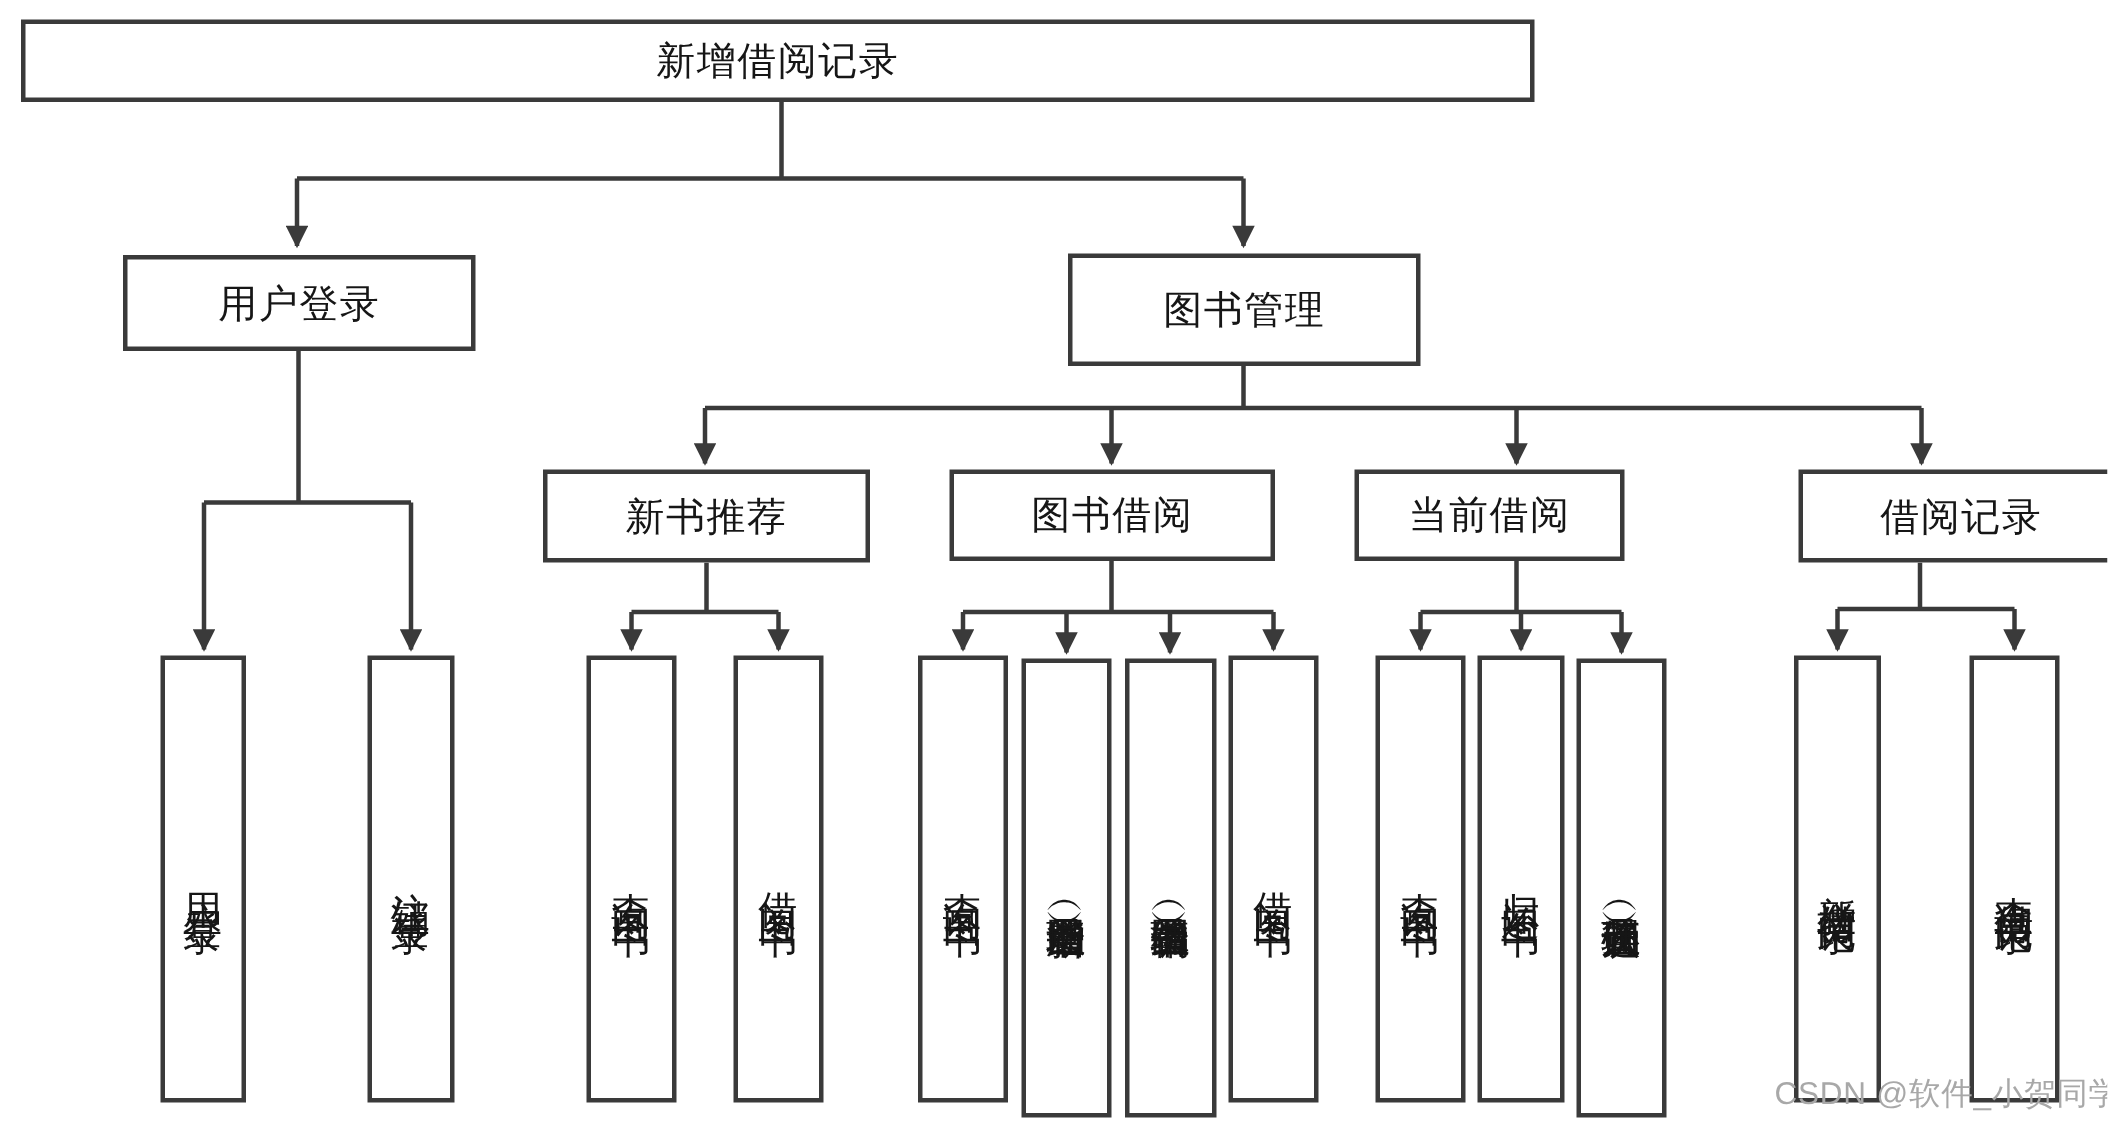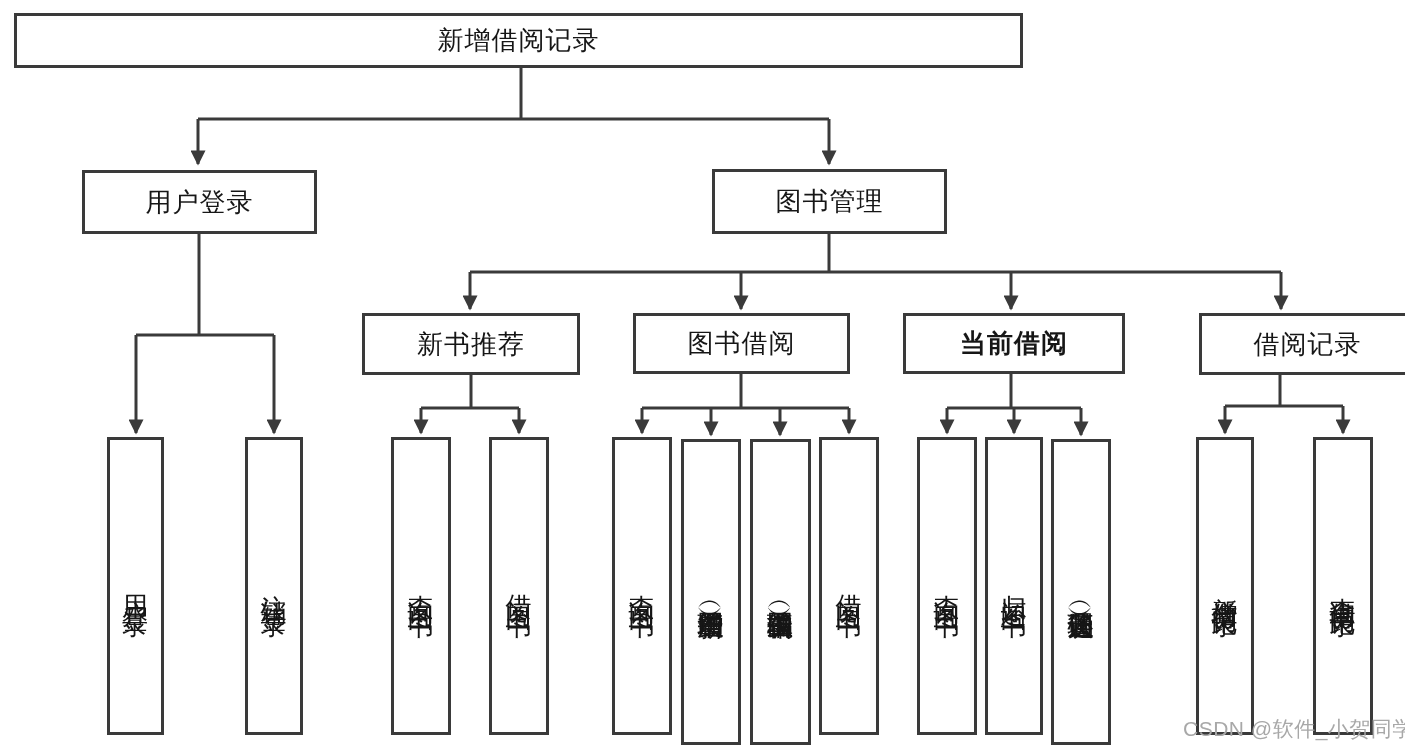--- a/index.html
+++ b/index.html
@@ -40,24 +40,24 @@
     line-height: 1.0;
     white-space: nowrap;
   }
   .ls-wide  .vlabel { letter-spacing: 6px; }
   .ls-mid   .vlabel { letter-spacing: 3px; }
   .ls-tight .vlabel { letter-spacing: 0px; }
 
   
   #n-root           { left: 14px;   top: 13px;  width: 1009px; height: 55px; }
   #n-user-login     { left: 82px;   top: 170px; width: 235px;  height: 64px; }
-  #n-book-mgmt      { left: 712px;  top: 169px; width: 235px;  height: 65px; }
+  #n-book-mgmt      { left: 712px;  top: 169px; width: 235px;  height: 75px; }
   #n-new-books      { left: 362px;  top: 313px; width: 218px;  height: 62px; }
   #n-book-borrow    { left: 633px;  top: 313px; width: 217px;  height: 61px; }
-  #n-current-borrow { left: 903px;  top: 313px; width: 222px;  height: 61px; font-weight: bold; }
+  #n-current-borrow { left: 903px;  top: 313px; width: 180px;  height: 61px; }
   #n-borrow-records { left: 1172px; top: 313px; width: 217px;  height: 62px; margin-left: 27px; }
 
   #l-user-login  { left: 107px;  top: 437px; width: 57px; height: 298px; }
   #l-logout      { left: 245px;  top: 437px; width: 58px; height: 298px; }
   #l-nb-query    { left: 391px;  top: 437px; width: 60px; height: 298px; }
   #l-nb-borrow   { left: 489px;  top: 437px; width: 60px; height: 298px; }
   #l-bb-query    { left: 612px;  top: 437px; width: 60px; height: 298px; }
   #l-bb-add      { left: 681px;  top: 439px; width: 60px; height: 306px; }
   #l-bb-edit     { left: 750px;  top: 439px; width: 61px; height: 306px; }
   #l-bb-borrow   { left: 819px;  top: 437px; width: 60px; height: 298px; }

